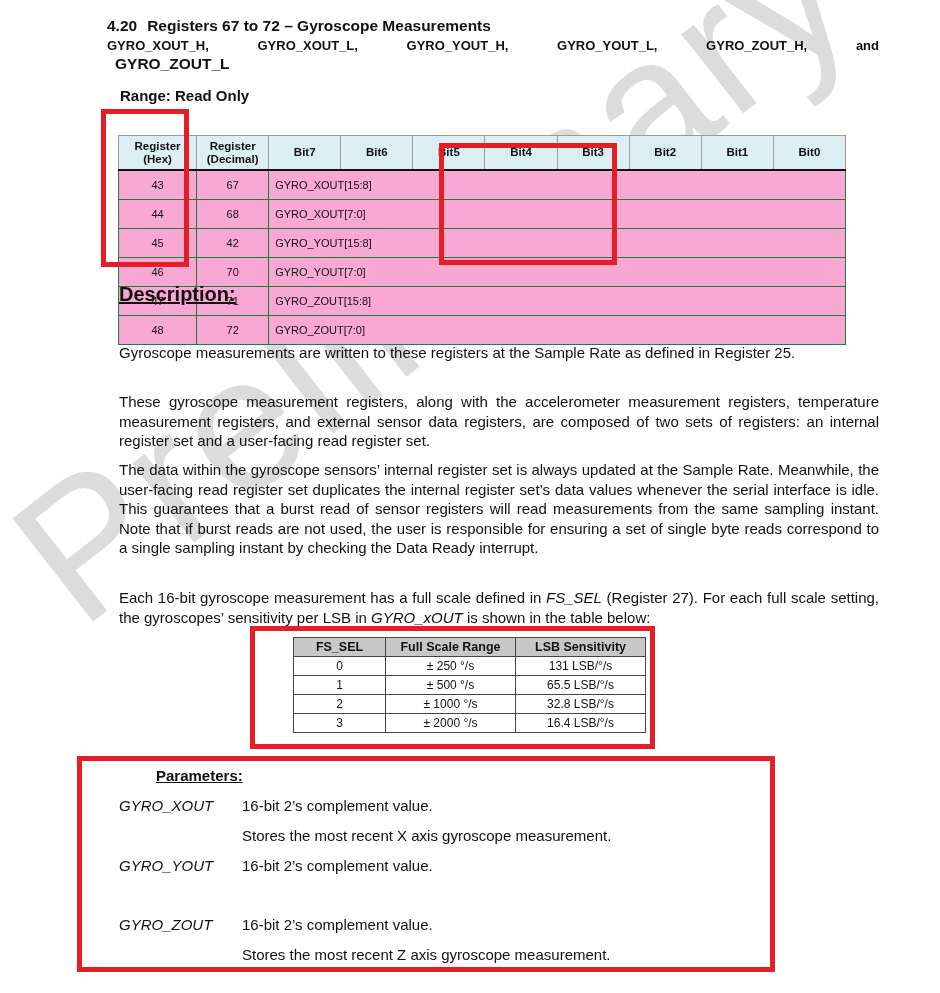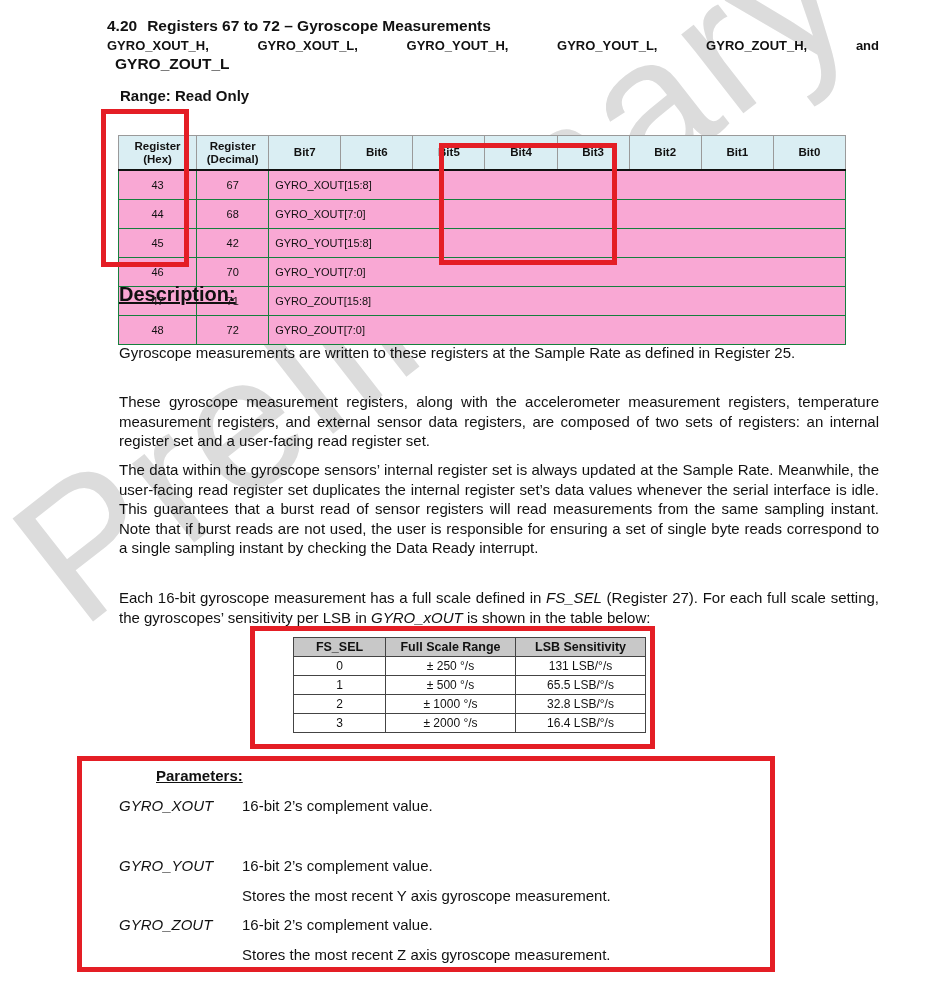--- a/index.html
+++ b/index.html
@@ -175,24 +175,24 @@
         <td>± 2000 °/s</td>
         <td>16.4 LSB/°/s</td>
       </tr>
     </tbody>
   </table>
 
   <div class="param-title">Parameters:</div>
 
   <div class="param-name" style="top:797px">GYRO_XOUT</div>
   <div class="param-text" style="top:797px">16-bit 2’s complement value.</div>
+  <div class="param-text" style="top:827px">Stores the most recent X axis gyroscope measurement.</div>
 
   <div class="param-name" style="top:857px">GYRO_YOUT</div>
   <div class="param-text" style="top:857px">16-bit 2’s complement value.</div>
-  <div class="param-text" style="top:887px">Stores the most recent Y axis gyroscope measurement.</div>
 
   <div class="param-name" style="top:916px">GYRO_ZOUT</div>
   <div class="param-text" style="top:916px">16-bit 2’s complement value.</div>
   <div class="param-text" style="top:946px">Stores the most recent Z axis gyroscope measurement.</div>
 </div>
 
 <div class="hl" style="left:101px; top:109px; width:88px; height:158px;"></div>
 <div class="hl" style="left:439px; top:143px; width:178px; height:122px;"></div>
 <div class="hl" style="left:250px; top:626px; width:405px; height:123px;"></div>
 <div class="hl" style="left:77px; top:756px; width:698px; height:216px;"></div>

